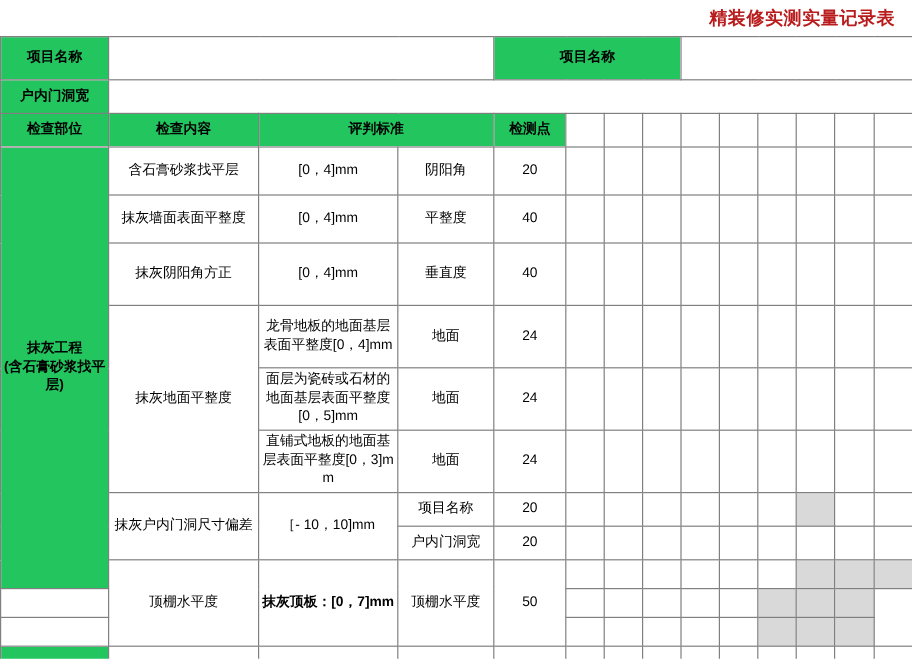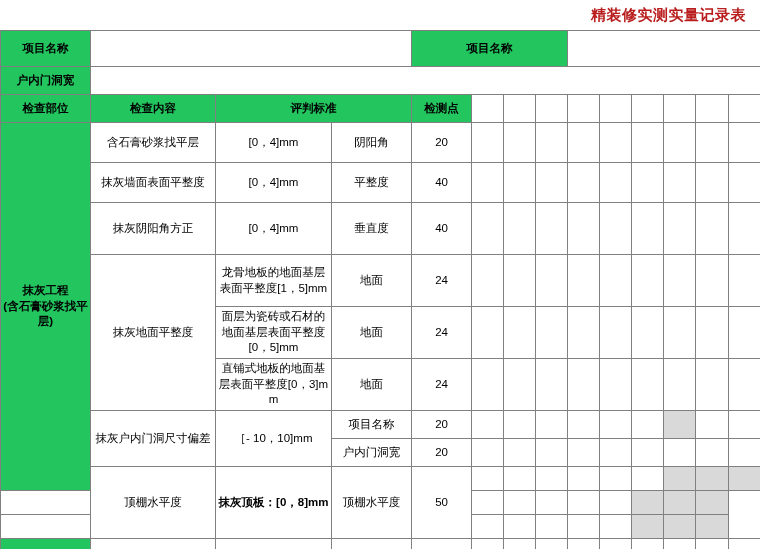--- a/index.html
+++ b/index.html
@@ -177,21 +177,21 @@
         <td class="blank"></td>
         <td class="blank"></td>
         <td class="blank"></td>
         <td class="blank"></td>
         <td class="blank"></td>
         <td class="blank"></td>
       </tr>
 
       <tr style="height:52px">
         <td rowspan="3">抹灰地面平整度</td>
-        <td class="small">龙骨地板的地面基层表面平整度[1，5]mm</td>
+        <td class="small">龙骨地板的地面基层表面平整度[0，4]mm</td>
         <td>地面</td>
         <td class="num">24</td>
         <td class="blank"></td>
         <td class="blank"></td>
         <td class="blank"></td>
         <td class="blank"></td>
         <td class="blank"></td>
         <td class="blank"></td>
         <td class="blank"></td>
         <td class="blank"></td>
@@ -253,21 +253,21 @@
         <td class="blank"></td>
         <td class="blank"></td>
         <td class="blank"></td>
         <td class="blank"></td>
         <td class="blank"></td>
         <td class="blank"></td>
       </tr>
 
       <tr style="height:24px">
         <td rowspan="3">顶棚水平度</td>
-        <td rowspan="3" class="bold">抹灰顶板：[0，8]mm</td>
+        <td rowspan="3" class="bold">抹灰顶板：[0，7]mm</td>
         <td rowspan="3">顶棚水平度</td>
         <td rowspan="3" class="num">50</td>
         <td class="blank"></td>
         <td class="blank"></td>
         <td class="blank"></td>
         <td class="blank"></td>
         <td class="blank"></td>
         <td class="blank"></td>
         <td class="shade"></td>
         <td class="shade"></td>

